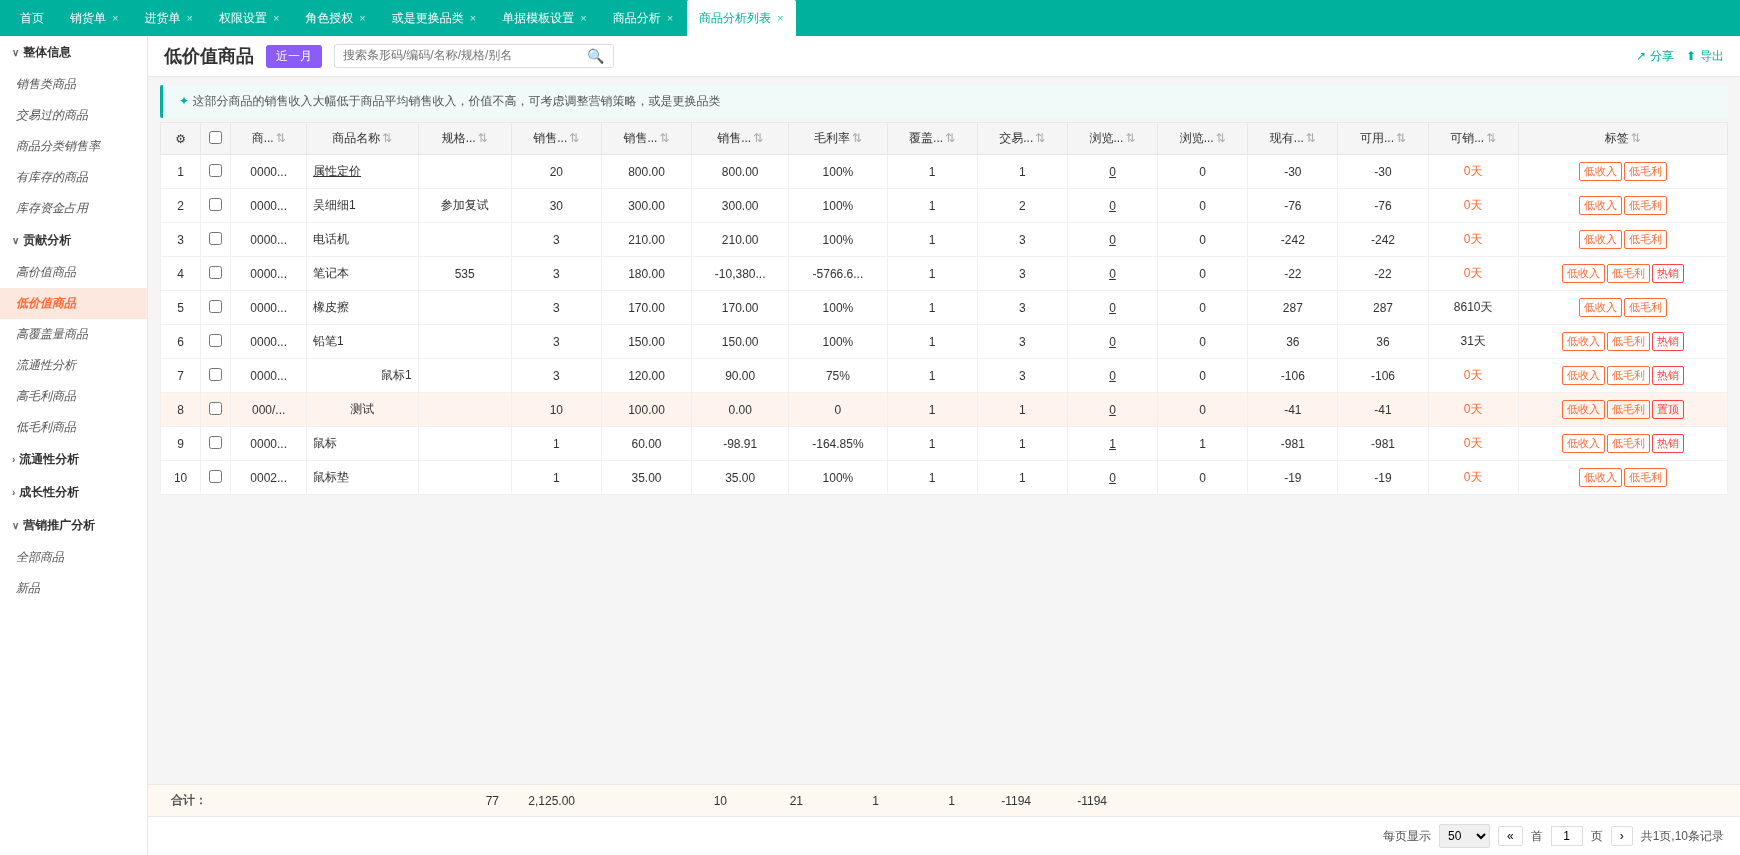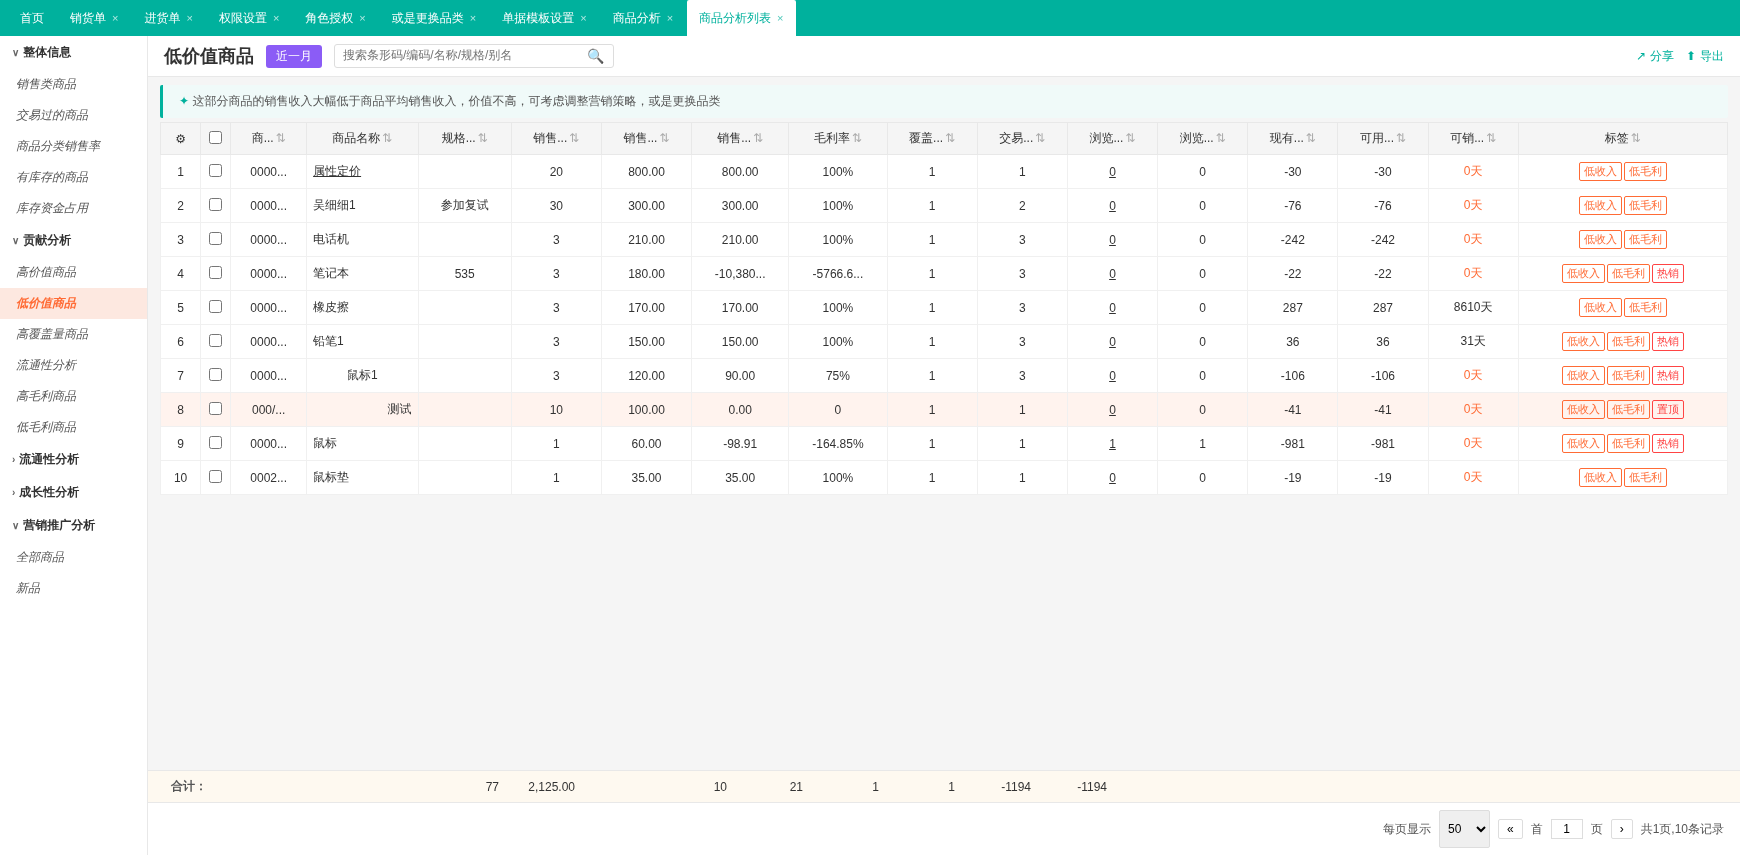--- a/index.html
+++ b/index.html
@@ -207,21 +207,21 @@
       padding: 7px 16px;
       display: flex;
       align-items: center;
       justify-content: flex-end;
       gap: 8px;
       font-size: 12px;
       color: #555;
     }
     .pagination-bar select {
       border: 1px solid #ddd;
-      padding: 10px 4px;
+      padding: 3px 4px;
       border-radius: 2px;
     }
     .page-btn {
       border: 1px solid #ddd;
       background: #fff;
       padding: 2px 8px;
       cursor: pointer;
       border-radius: 2px;
     }
     .page-input {
@@ -513,42 +513,42 @@
     <td>36</td>
     <td class="">31天</td>
     <td><span class="tag tag-orange">低收入</span><span class="tag tag-orange">低毛利</span><span class="tag tag-red">热销</span></td>
   </tr>
             <tr>
     <td>7</td>
     <td class="checkbox-cell">
       <input type="checkbox" style="">
     </td>
     <td>0000...</td>
-    <td style="text-align:center;">鼠标1</td>
+    <td style="text-align:right;">鼠标1</td>
     <td></td>
     <td>3</td>
     <td>120.00</td>
     <td>90.00</td>
     <td>75%</td>
     <td>1</td>
     <td>3</td>
     <td><span class="underline">0</span></td>
     <td>0</td>
     <td>-106</td>
     <td>-106</td>
     <td class="text-orange">0天</td>
     <td><span class="tag tag-orange">低收入</span><span class="tag tag-orange">低毛利</span><span class="tag tag-red">热销</span></td>
   </tr>
             <tr class="highlighted">
     <td>8</td>
     <td class="checkbox-cell">
       <input type="checkbox" style="">
     </td>
     <td>000/...</td>
-    <td style="text-align:right;margin-left:29px;">测试</td>
+    <td style="text-align:center;margin-left:29px;">测试</td>
     <td></td>
     <td>10</td>
     <td>100.00</td>
     <td>0.00</td>
     <td>0</td>
     <td>1</td>
     <td>1</td>
     <td><span class="underline">0</span></td>
     <td>0</td>
     <td>-41</td>

